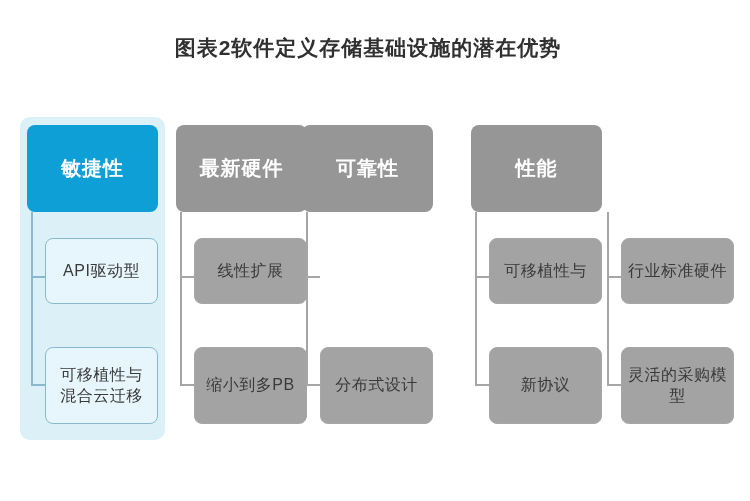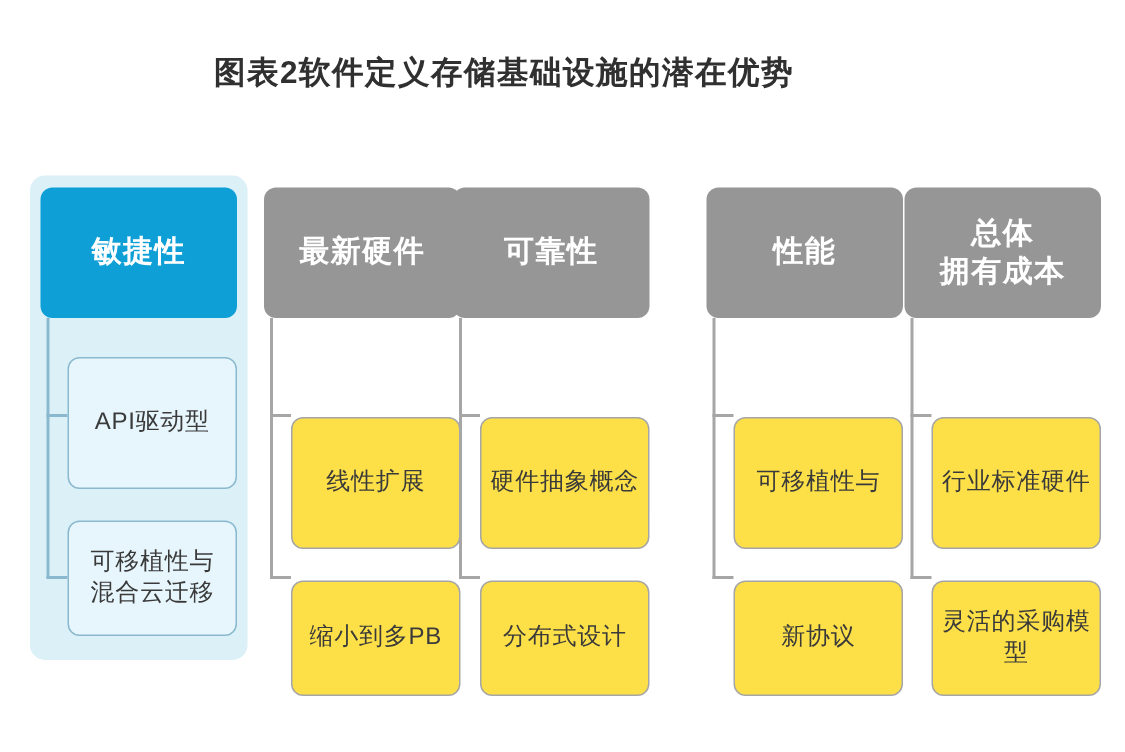--- a/index.html
+++ b/index.html
@@ -11,20 +11,21 @@
     overflow:hidden;
   }
   .stage{position:absolute;left:0;top:0;width:750px;height:501px;}
 
   .page-title{
     position:absolute;left:0;top:34px;width:672px;
     text-align:center;
     font-size:21px;font-weight:bold;color:#303030;
     letter-spacing:1px;
     white-space:nowrap;
+    padding-left:32px;
   }
 
   
   .highlight-panel{
     position:absolute;left:20px;top:117px;width:145px;height:323px;
     background:#dcf0f8;border-radius:10px;
   }
 
   .col{position:absolute;top:125px;width:131px;height:310px;}
   .col-1{left:27px;}
@@ -47,28 +48,28 @@
   .hdr-blue{background:#0d9fd6;}
   .hdr-gray{background:#969696;}
 
   .node{
     position:absolute;left:18px;width:113px;
     border-radius:8px;
     display:flex;align-items:center;justify-content:center;
     box-sizing:border-box;
     text-align:center;
   }
-  .node-1{top:113px;height:88px;}
+  .node-1{top:113px;height:66px;}
   .node-2{top:222px;height:77px;}
   .node-label{
     font-size:16px;color:#3a3a3a;line-height:1.3;
     white-space:pre-line;letter-spacing:0.5px;
   }
   .col-blue .node{background:#e7f6fc;border:1px solid #8ab9cf;}
-  .col-gray .node{background:#fde047;border:1px solid #a6a6a6;margin-top:40px;}
+  .col-gray .node{background:#a3a3a3;border:1px solid #a6a6a6;}
 
   
   .vline{position:absolute;left:4px;top:87px;width:2px;height:174px;}
   .stub{position:absolute;left:4px;width:14px;height:2px;}
   .stub-1{top:151px;}
   .stub-2{top:259px;}
   .col-blue .vline,.col-blue .stub{background:#8ab9cf;}
   .col-gray .vline,.col-gray .stub{background:#a6a6a6;}
 </style>
 </head>
@@ -111,23 +112,20 @@
     </div>
   </div>
 
   <div class="col col-3 col-gray">
     <div class="vline"></div>
     <div class="stub stub-1"></div>
     <div class="stub stub-2"></div>
     <div class="hdr hdr-gray">
       <span class="hdr-label">可靠性</span>
     </div>
-    <div class="node node-1">
-      <span class="node-label">硬件抽象概念</span>
-    </div>
     <div class="node node-2">
       <span class="node-label">分布式设计</span>
     </div>
   </div>
 
   <div class="col col-4 col-gray">
     <div class="vline"></div>
     <div class="stub stub-1"></div>
     <div class="stub stub-2"></div>
     <div class="hdr hdr-gray">
@@ -138,24 +136,20 @@
     </div>
     <div class="node node-2">
       <span class="node-label">新协议</span>
     </div>
   </div>
 
   <div class="col col-5 col-gray">
     <div class="vline"></div>
     <div class="stub stub-1"></div>
     <div class="stub stub-2"></div>
-    <div class="hdr hdr-gray">
-      <span class="hdr-label">总体
-拥有成本</span>
-    </div>
     <div class="node node-1">
       <span class="node-label">行业标准硬件</span>
     </div>
     <div class="node node-2">
       <span class="node-label">灵活的采购模型</span>
     </div>
   </div>
 
 </div>
 

